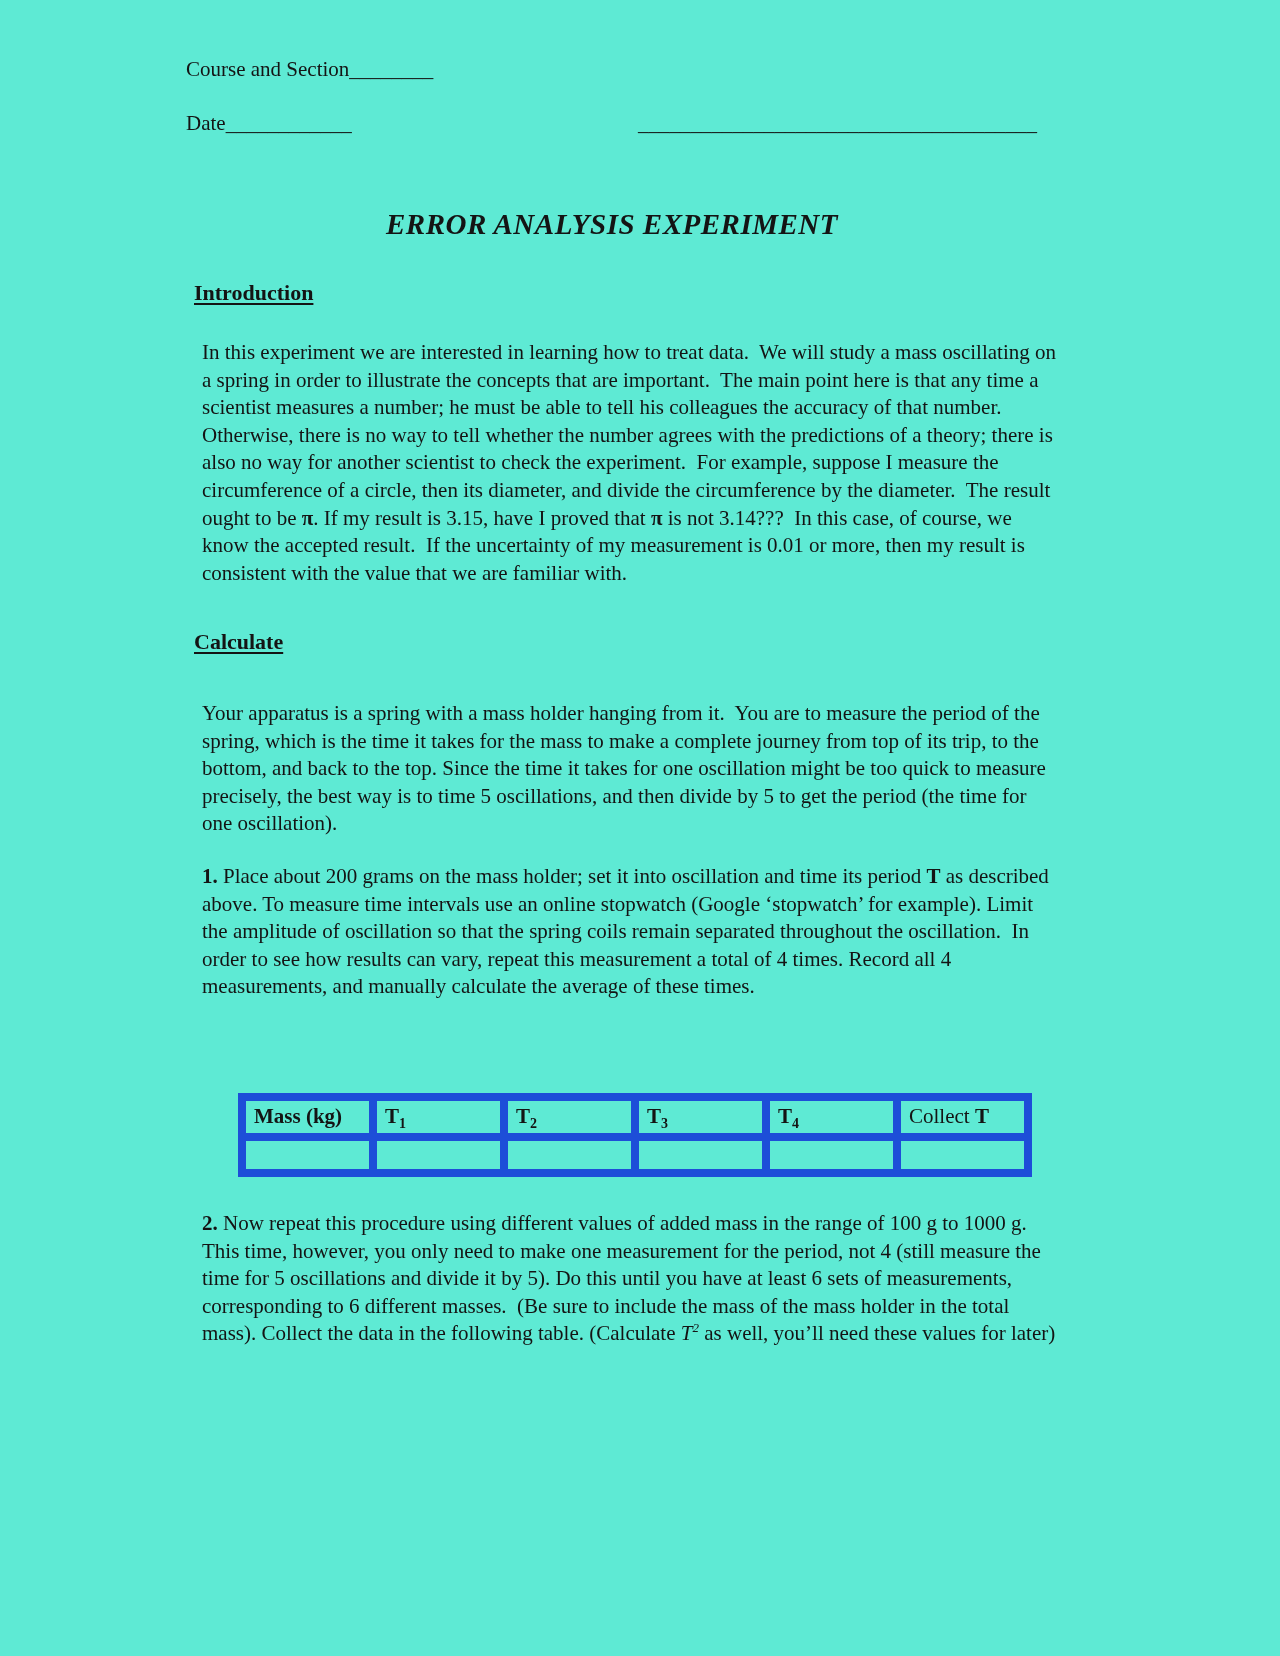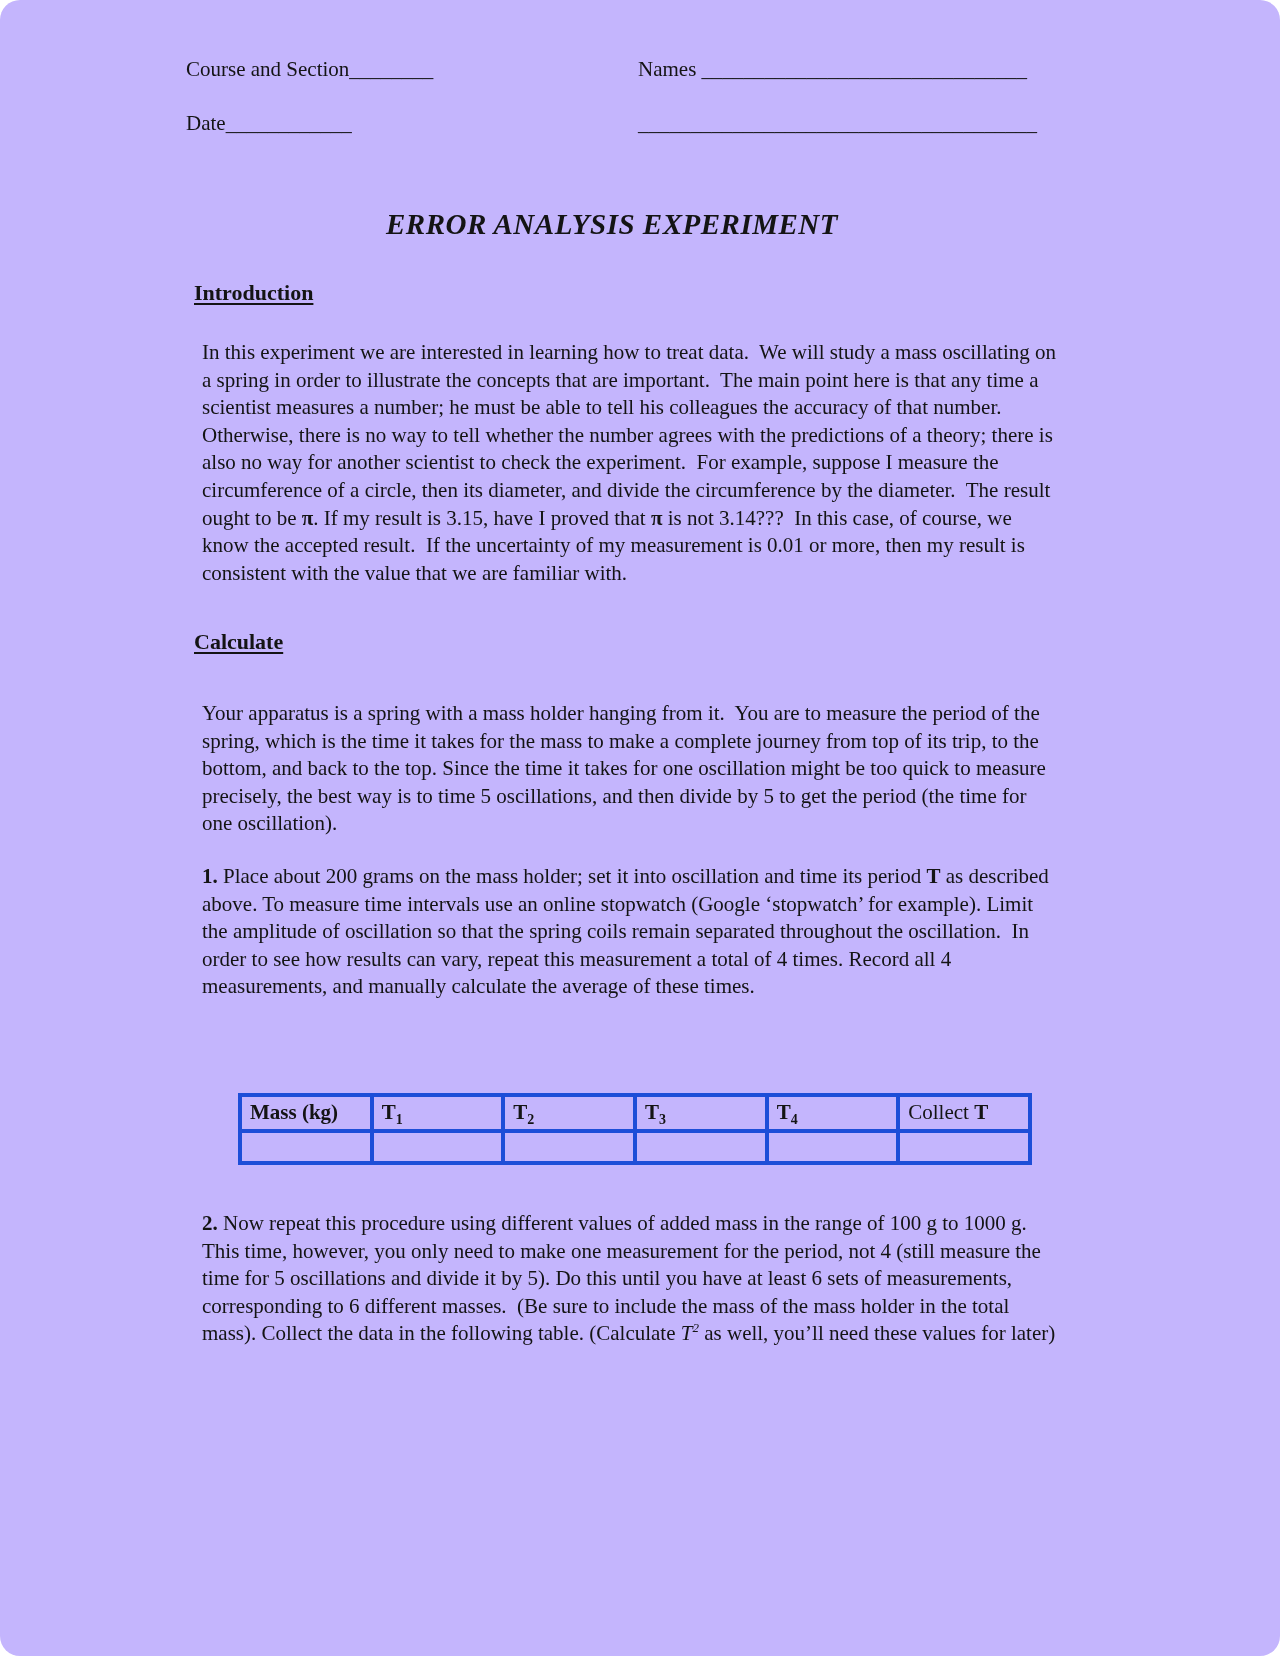--- a/index.html
+++ b/index.html
@@ -1,26 +1,25 @@
 <!DOCTYPE html>
 <html><head>
 <meta charset="utf-8">
 <style>
   html, body { margin: 0; padding: 0; background: #ffffff; }
   .page {
     position: relative;
     width: 1280px;
     height: 1656px;
-    background: #c4b5fd;
+    background: #5eead4;
     color: #141414;
     font-family: "Liberation Serif", "DejaVu Serif", serif;
     font-size: 21px;
     line-height: 27.6px;
     overflow: hidden;
-    border-radius: 20px;
   }
   .abs { position: absolute; }
   .hdr-row { left: 186px; width: 864px; display: flex; white-space: pre; }
   .hdr-left { width: 452px; flex: 0 0 452px; }
   .title {
     left: 186px; top: 206px; width: 852px;
     text-align: center;
     font-size: 29px; font-weight: bold; font-style: italic;
     line-height: 36px;
     letter-spacing: 0.5px;
@@ -43,40 +42,39 @@
   .it { font-style: italic; }
   sup.exp { font-size: 13px; font-style: italic; line-height: 0; vertical-align: super; }
   table.measure {
     position: absolute;
     left: 238px; top: 1093px;
     width: 794px;
     border-collapse: collapse;
     table-layout: fixed;
   }
   table.measure th, table.measure td {
-    border: 4px solid #1d4ed8;
+    border: 8px solid #1d4ed8;
     padding: 1px 8px;
     font-size: 21px;
     font-weight: normal;
     text-align: left;
     vertical-align: middle;
     overflow: hidden;
   }
   table.measure th { height: 30px; }
   table.measure td { height: 26px; }
   table.measure sub { font-size: 14px; line-height: 0; }
 </style>
 </head>
 <body>
 
 <div class="page">
 
   <div class="abs hdr-row" style="top:56px;">
     <span class="hdr-left">Course and Section________</span>
-    <span>Names _______________________________</span>
   </div>
 
   <div class="abs hdr-row" style="top:110px;">
     <span class="hdr-left">Date____________</span>
     <span>______________________________________</span>
   </div>
 
   <div class="abs title">ERROR ANALYSIS EXPERIMENT</div>
 
   <div class="abs section-heading" style="top:279px;">Introduction</div>

